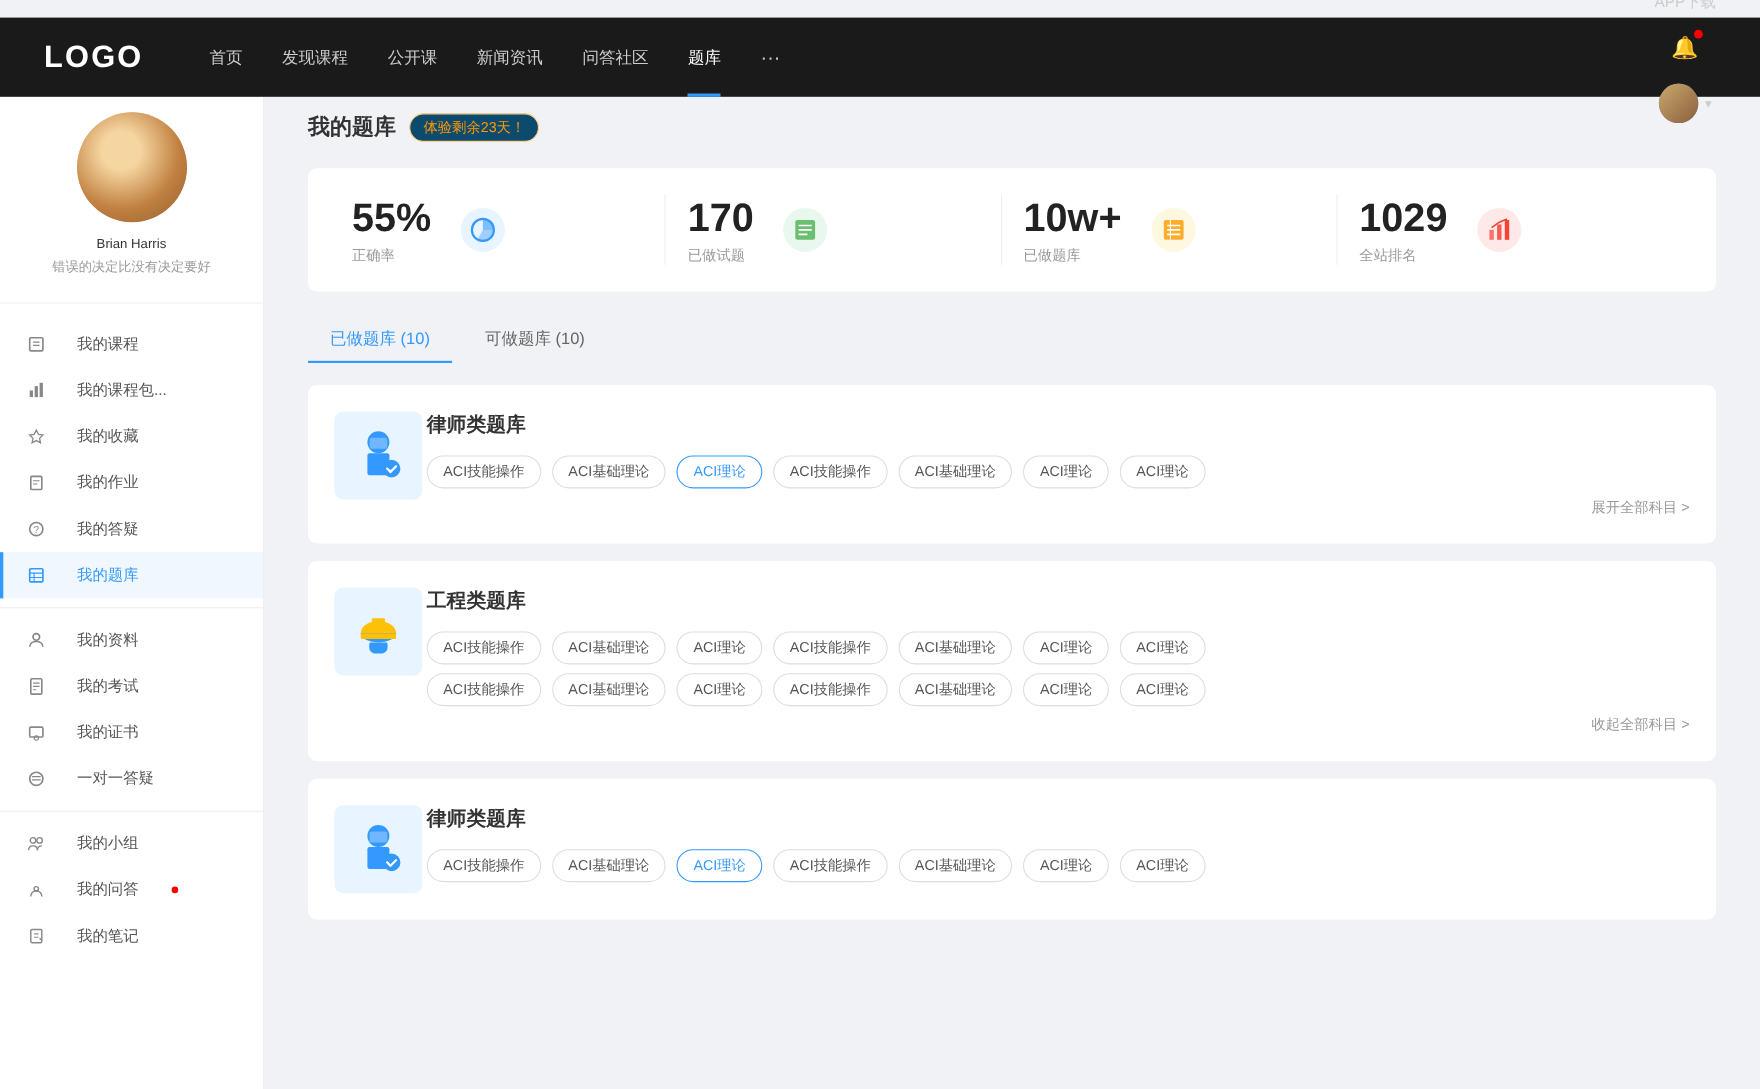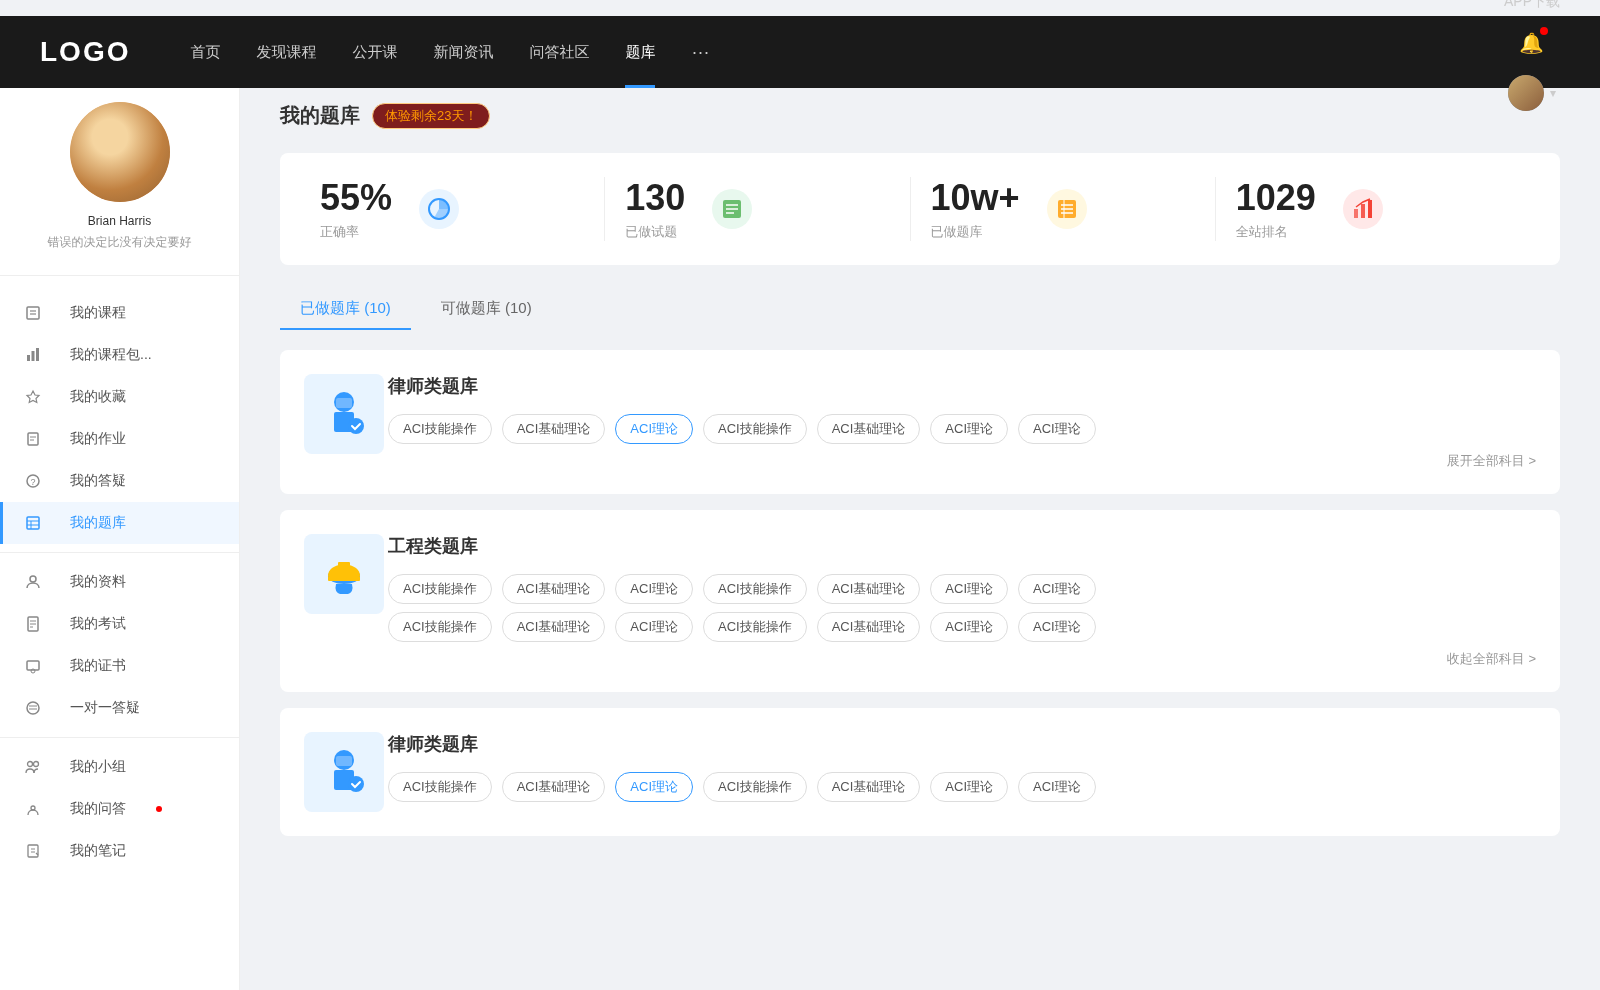--- a/index.html
+++ b/index.html
@@ -196,21 +196,21 @@
       align-items: center;
       gap: 12px;
       margin-bottom: 24px;
     }
     .page-title {
       font-size: 20px;
       font-weight: 600;
       color: #333;
     }
     .trial-badge {
-      background: #7f1d1d;
+      background: #0c4a6e;
       color: #ff9800;
       border: 1px solid #ffcc80;
       border-radius: 20px;
       padding: 3px 12px;
       font-size: 13px;
       text-align: right;
     }
 
     
     .stats-row {
@@ -515,21 +515,21 @@
           <svg width="24" height="24" viewBox="0 0 24 24">
             <circle cx="12" cy="12" r="10" fill="none" stroke="#3399ff" stroke-width="2"></circle>
             <path d="M12 12 L12 2 A10 10 0 0 1 22 12 Z" fill="#3399ff" opacity="0.6"></path>
             <path d="M12 12 L22 12 A10 10 0 0 1 7 21 Z" fill="#3399ff" opacity="0.4"></path>
           </svg>
         </div>
       </div>
 
       <div class="stat-item">
         <div>
-          <div class="stat-number">130</div>
+          <div class="stat-number">170</div>
           <div class="stat-label">已做试题</div>
         </div>
         <div class="stat-icon stat-icon-green">
           <svg width="24" height="24" viewBox="0 0 24 24">
             <rect x="3" y="3" width="18" height="18" rx="2" fill="#4caf50" opacity="0.8"></rect>
             <line x1="6" y1="8" x2="18" y2="8" stroke="white" stroke-width="1.5"></line>
             <line x1="6" y1="12" x2="18" y2="12" stroke="white" stroke-width="1.5"></line>
             <line x1="6" y1="16" x2="14" y2="16" stroke="white" stroke-width="1.5"></line>
           </svg>
         </div>

